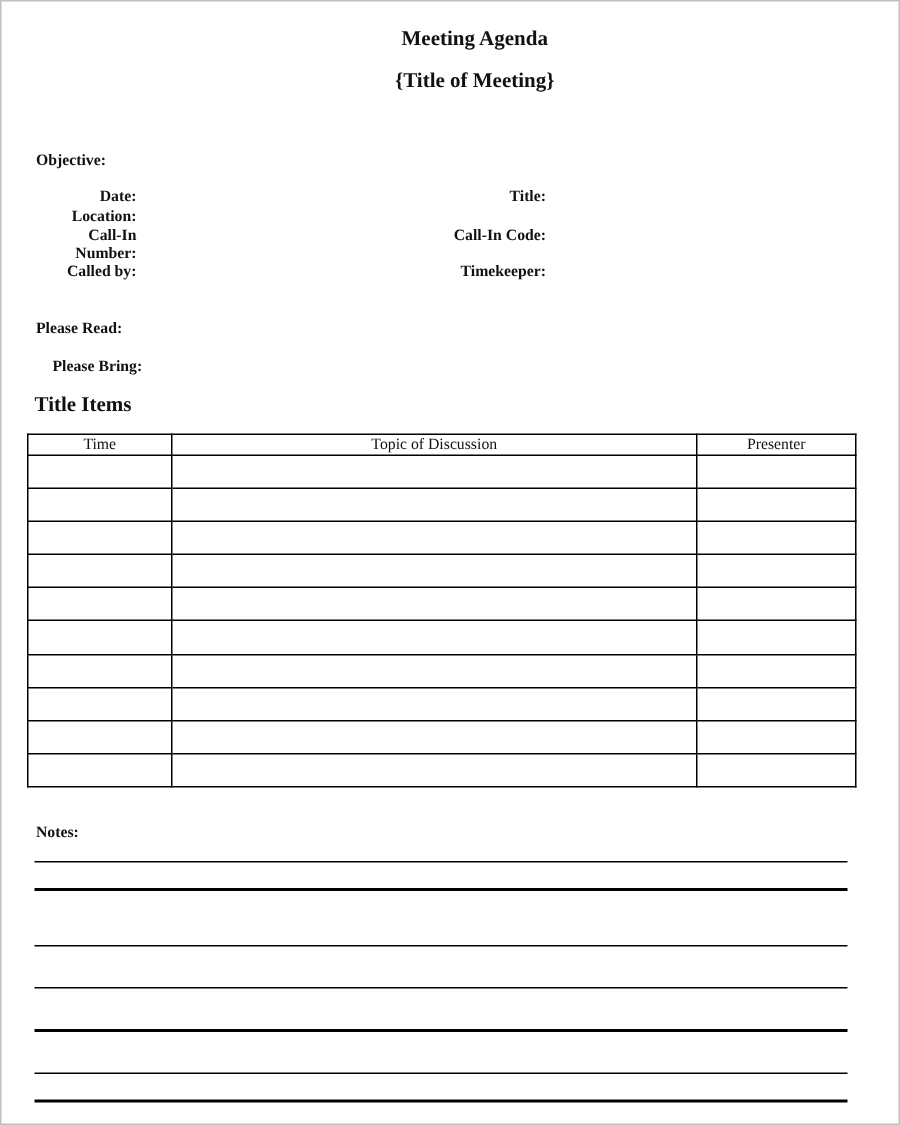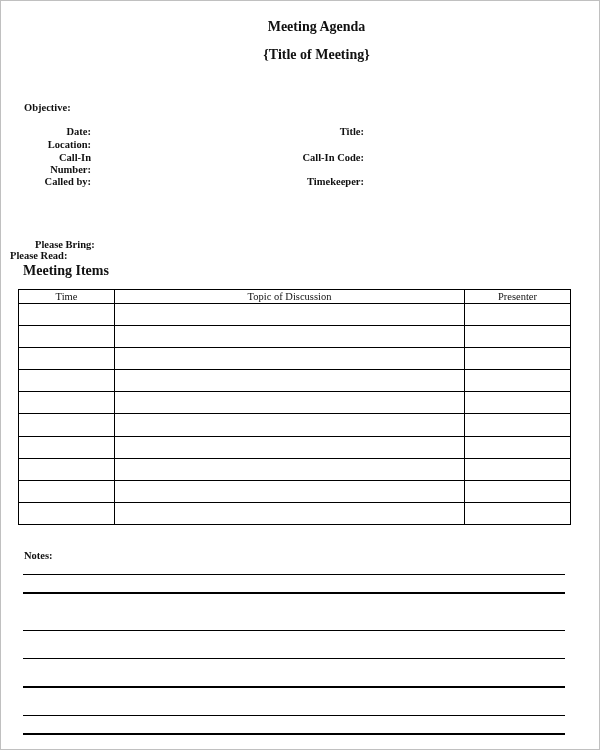--- a/index.html
+++ b/index.html
@@ -32,24 +32,24 @@
 <div class="abs rlbl" style="right:509px; top:126px;margin-left:32px;">Date:</div>
 <div class="abs rlbl" style="right:509px; top:139px;">Location:</div>
 <div class="abs rlbl" style="right:509px; top:152px;">Call-In</div>
 <div class="abs rlbl" style="right:509px; top:164px;">Number:</div>
 <div class="abs rlbl" style="right:509px; top:176px;">Called by:</div>
 
 <div class="abs rlbl" style="right:236px; top:126px;">Title:</div>
 <div class="abs rlbl" style="right:236px; top:152px;">Call-In Code:</div>
 <div class="abs rlbl" style="right:236px; top:176px;">Timekeeper:</div>
 
-<div class="abs lbl" style="left:10px; top:214px;margin-top:36px;">Please Read:</div>
+<div class="abs lbl" style="left:24px; top:214px;">Please Read:</div>
 <div class="abs lbl" style="left:24px; top:239px;margin-left:11px;">Please Bring:</div>
 
-<div class="abs section" style="left:23px; top:263px;">Meeting Items</div>
+<div class="abs section" style="left:23px; top:263px;">Title Items</div>
 
 <table class="agenda">
   <colgroup>
     <col style="width:96px;">
     <col style="width:350px;">
     <col style="width:106px;">
   </colgroup>
   <thead>
     <tr>
       <th>Time</th>

